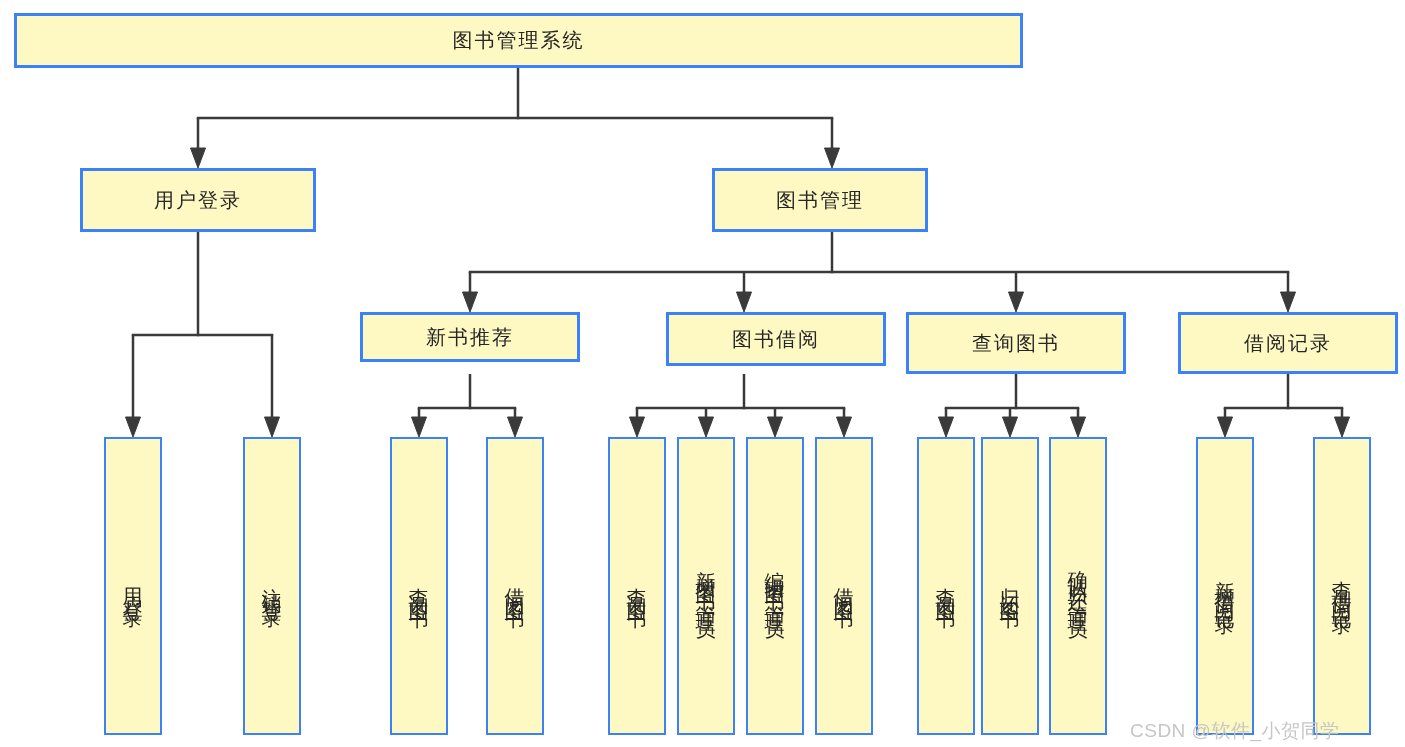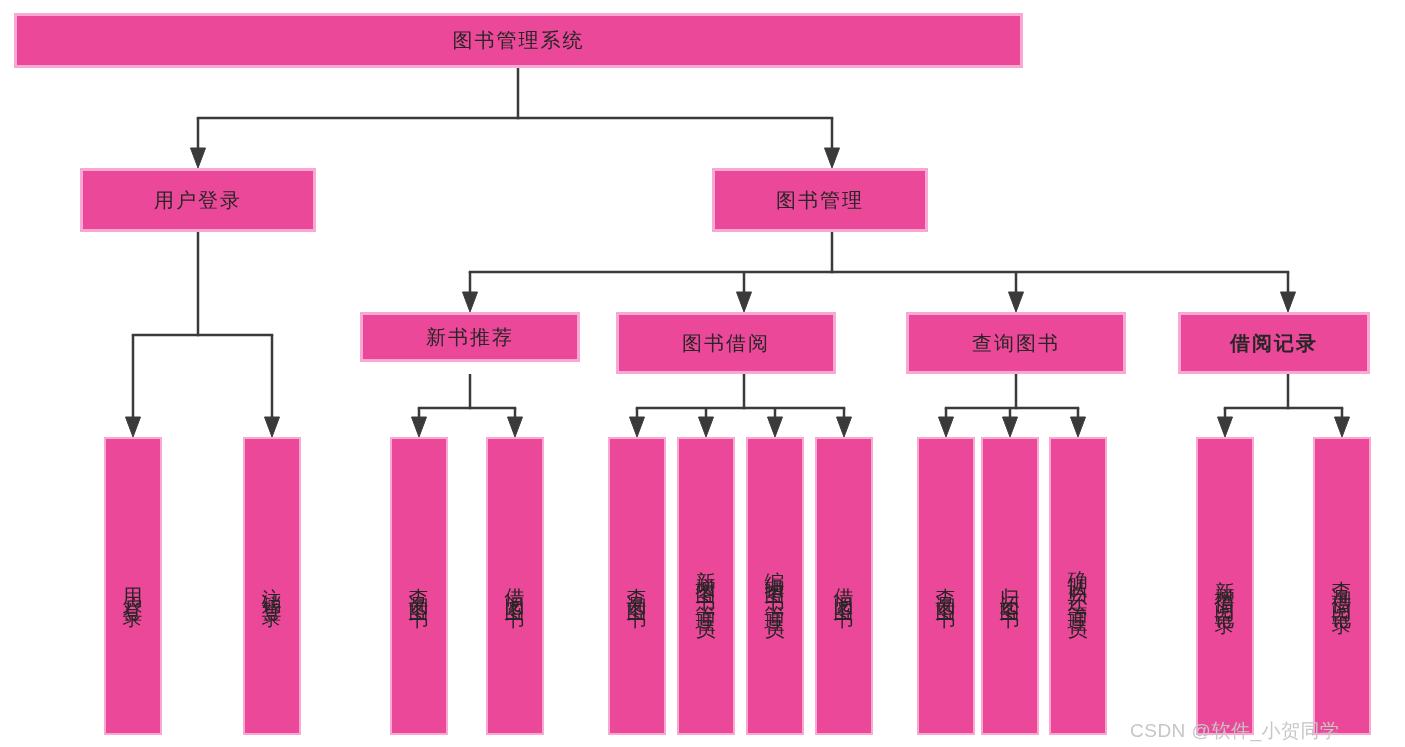--- a/index.html
+++ b/index.html
@@ -7,44 +7,44 @@
   body {
     width: 1405px; height: 747px;
     font-family: "Liberation Sans", sans-serif;
     position: relative; overflow: hidden;
     color: #262626;
   }
   .stage { position: absolute; left: 0; top: 0; width: 1405px; height: 747px; }
   svg.connectors { position: absolute; left: 0; top: 0; z-index: 0; }
   .node {
     position: absolute;
-    border: 3px solid #f9a8d4;
-    background: #ec4899;
+    border: 3px solid #3b82f6;
+    background: #fef9c3;
     display: flex; align-items: center; justify-content: center;
     font-size: 20px; letter-spacing: 2px;
     z-index: 1; color: #262626;
   }
   .leaf {
     border-width: 2.5px;
     writing-mode: vertical-rl;
     text-orientation: mixed;
     letter-spacing: 7px;
     font-size: 20px;
     line-height: 1;
   }
   
   .n-root  { left: 14px;  top: 13px;  width: 1009px; height: 55px; }
   
   .n-login { left: 80px;  top: 168px; width: 236px; height: 64px; }
   .n-bmgmt { left: 712px; top: 168px; width: 216px; height: 64px; }
   
   .n-g2 { left: 360px;  top: 312px; width: 220px; height: 50px; }
-  .n-g3 { left: 616px;  top: 312px; width: 220px; height: 62px; }
+  .n-g3 { left: 666px;  top: 312px; width: 220px; height: 54px; }
   .n-g4 { left: 906px;  top: 312px; width: 220px; height: 62px; }
-  .n-g5 { left: 1178px; top: 312px; width: 192px; height: 62px; font-weight: bold; }
+  .n-g5 { left: 1178px; top: 312px; width: 220px; height: 62px; }
   
   .lf { top: 437px; width: 58px; height: 298px; }
   .lf-1a { left: 104px; }  .lf-1b { left: 243px; }
   .lf-2a { left: 390px; }  .lf-2b { left: 486px; }
   .lf-3a { left: 608px; }  .lf-3b { left: 677px; }  .lf-3c { left: 746px; }  .lf-3d { left: 815px; }
   .lf-4a { left: 917px; }  .lf-4b { left: 981px; }  .lf-4c { left: 1049px; }
   .lf-5a { left: 1196px; } .lf-5b { left: 1313px; }
   .watermark {
     position: absolute; left: 1130px; top: 718px;
     font-size: 19px; color: #c6c6c6; letter-spacing: 0.5px;

